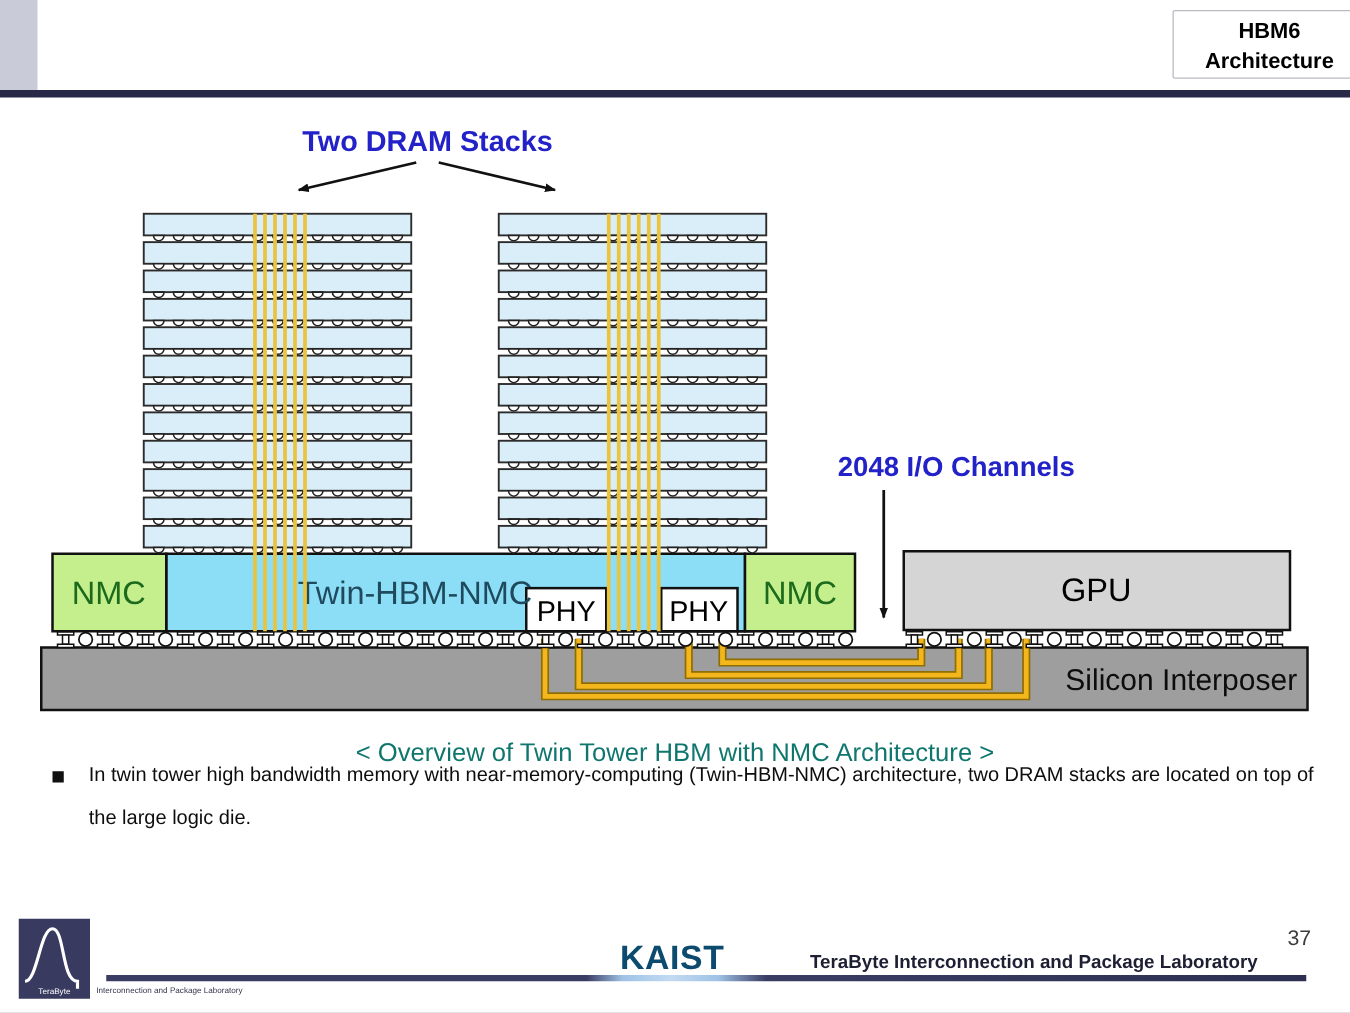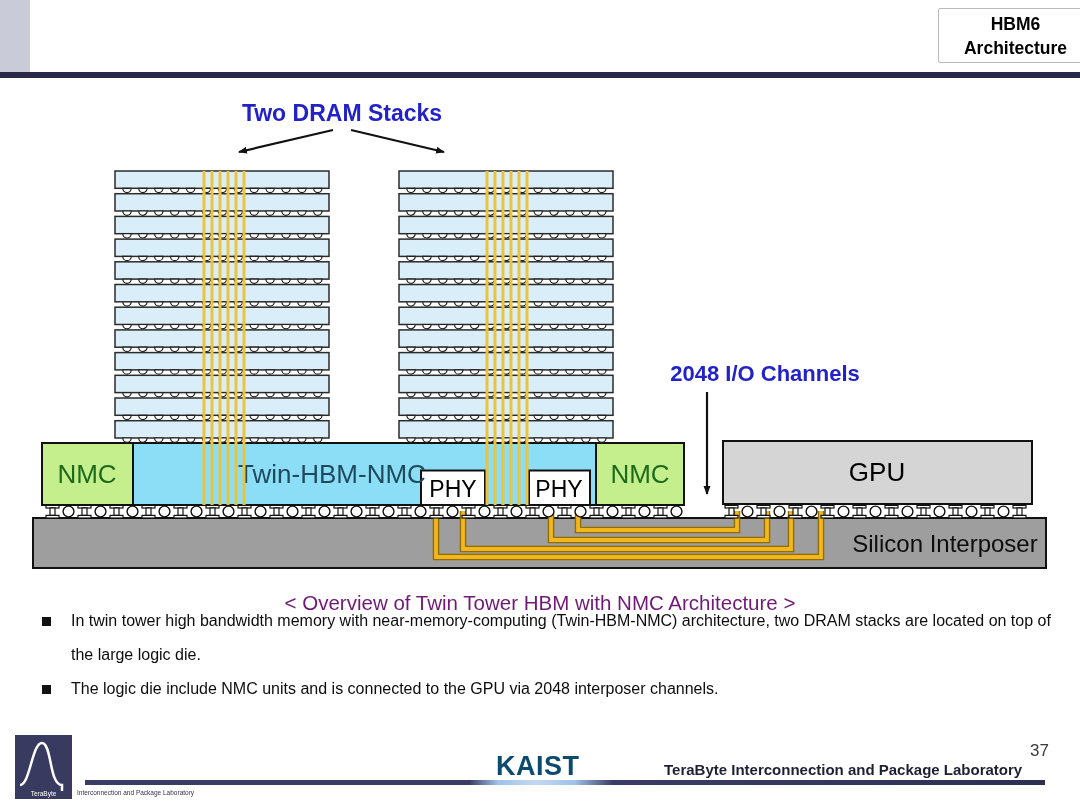--- a/index.html
+++ b/index.html
@@ -11,37 +11,37 @@
     background:linear-gradient(90deg,#43466a 0%,#565a82 45%,#6b70a0 80%,#7b80aa 100%); }
   .titlebar-border { position:absolute; left:0; top:72px; width:1080px; height:6px; background:#272947; }
   .corner-square { position:absolute; left:0; top:0; width:30px; height:72px; background:#c9cbd9; }
   .title-text { position:absolute; left:47px; top:3px; color:#ffffff; font-size:29px; line-height:36px; white-space:nowrap; width:1080px; overflow:hidden; }
   .badge { position:absolute; left:938px; top:8px; width:155px; height:55px; background:#ffffff; border:1px solid #b9b9c2; border-radius:2px; color:#000; font-weight:bold; font-size:17.5px; line-height:24px; text-align:center; padding-top:3px; z-index:5; }
 
   
   #diagram-svg { position:absolute; left:0; top:80px; }
   svg text { font-family:"Liberation Sans", sans-serif; }
 
-  .caption { position:absolute; left:0; top:591px; width:1080px; text-align:center; font-size:20.5px; color:#701a75; }
+  .caption { position:absolute; left:0; top:591px; width:1080px; text-align:center; font-size:20.5px; color:#0f766e; }
 
   
   .bullets { position:absolute; left:42px; top:604px; width:1012px; font-size:16px; line-height:34px; color:#0d0d0d; }
   .bullet-row { display:flex; align-items:flex-start; }
   .bullet-marker { flex:0 0 9px; width:9px; height:9px; background:#111; margin-top:13px; margin-right:20px; }
   .bullet-text { display:block; max-width:982px; }
 
   
   .footer-line { position:absolute; left:85px; top:780px; width:960px; height:5px;
     background:linear-gradient(90deg,#3a3c63 0%,#3a3c63 40%,#9fc2e6 43%,#c3daf2 47%,#9fc2e6 51%,#3a3c63 55%,#2e3052 100%); }
   .tera-box { position:absolute; left:15px; top:735px; width:57px; height:64px; background:#383a60; }
   .tera-box-label { position:absolute; left:0; bottom:2px; width:100%; text-align:center; color:#ffffff; font-size:6.5px; }
   .tera-word { position:absolute; left:80px; top:742px; font-size:35px; font-weight:bold; letter-spacing:1px; color:#383a60; }
   .tera-sub { position:absolute; left:77px; top:789px; font-size:6.5px; color:#33344d; }
   .kaist { position:absolute; left:496px; top:751px; font-size:27px; font-weight:bold; color:#0c4a6e; letter-spacing:0.5px; }
-  .labname { position:absolute; left:664px; top:761px; font-size:15px; font-weight:bold; color:#1d1f33; }
+  .labname { position:absolute; left:648px; top:761px; font-size:15px; font-weight:bold; color:#1d1f33; }
   .pagenum { position:absolute; left:1030px; top:741px; font-size:17px; color:#3c3c3c; }
 </style>
 </head>
 <body>
 
 <div class="slide">
 
   <div class="corner-square"></div>
   <div class="titlebar-border"></div>
   <div class="badge">
@@ -571,24 +571,20 @@
     </g>
   </svg>
 
   <div class="caption">&lt; Overview of Twin Tower HBM with NMC Architecture &gt;</div>
 
   <div class="bullets">
     <div class="bullet-row">
       <span class="bullet-marker"></span>
       <span class="bullet-text">In twin tower high bandwidth memory with near-memory-computing (Twin-HBM-NMC) architecture, two DRAM stacks are located on top of the large logic die.</span>
     </div>
-    <div class="bullet-row">
-      <span class="bullet-marker"></span>
-      <span class="bullet-text">The logic die include NMC units and is connected to the GPU via 2048 interposer channels.</span>
-    </div>
   </div>
 
   <div class="footer-line"></div>
   <div class="tera-box">
     <svg width="57" height="64" viewBox="0 0 57 64">
       <path d="M5 50 C15 50 17 8 27 8 C37 8 34 50 47 50 L47 56" fill="none" stroke="#ffffff" stroke-width="2.5"></path>
     </svg>
     <span class="tera-box-label">TeraByte</span>
   </div>
   <div class="tera-sub">Interconnection and Package Laboratory</div>

